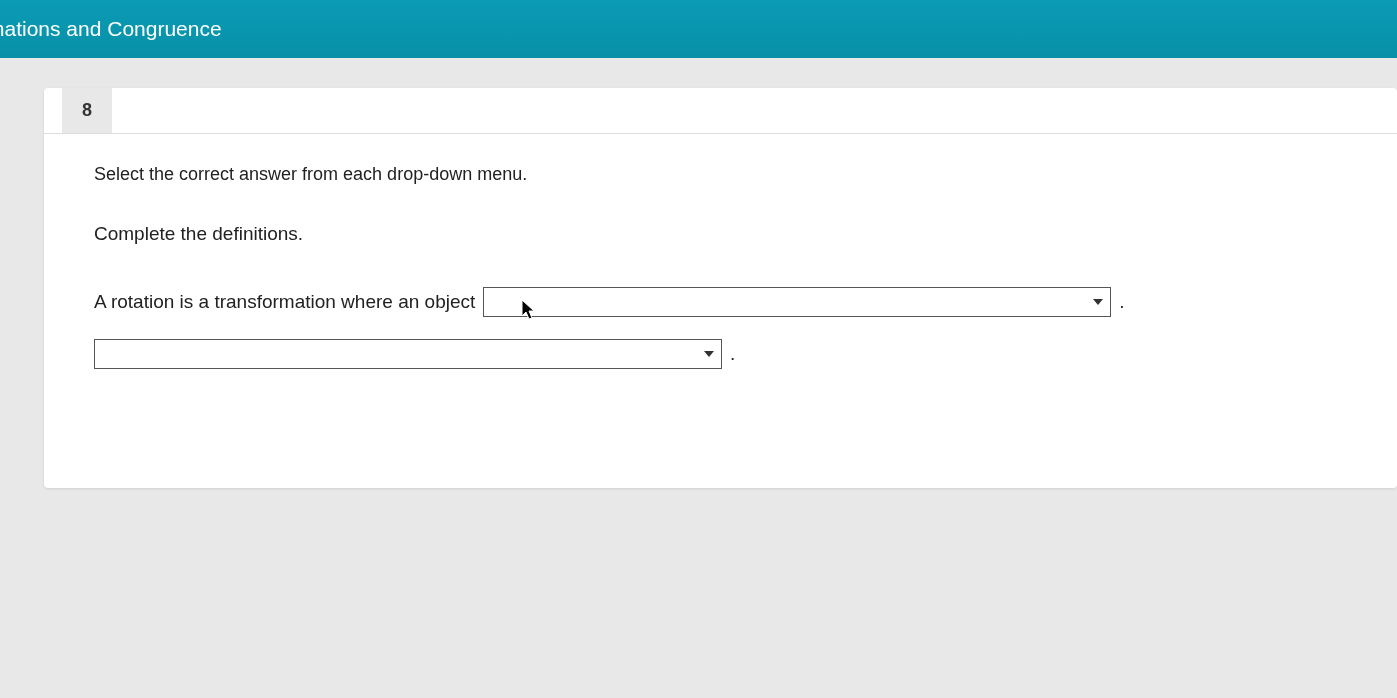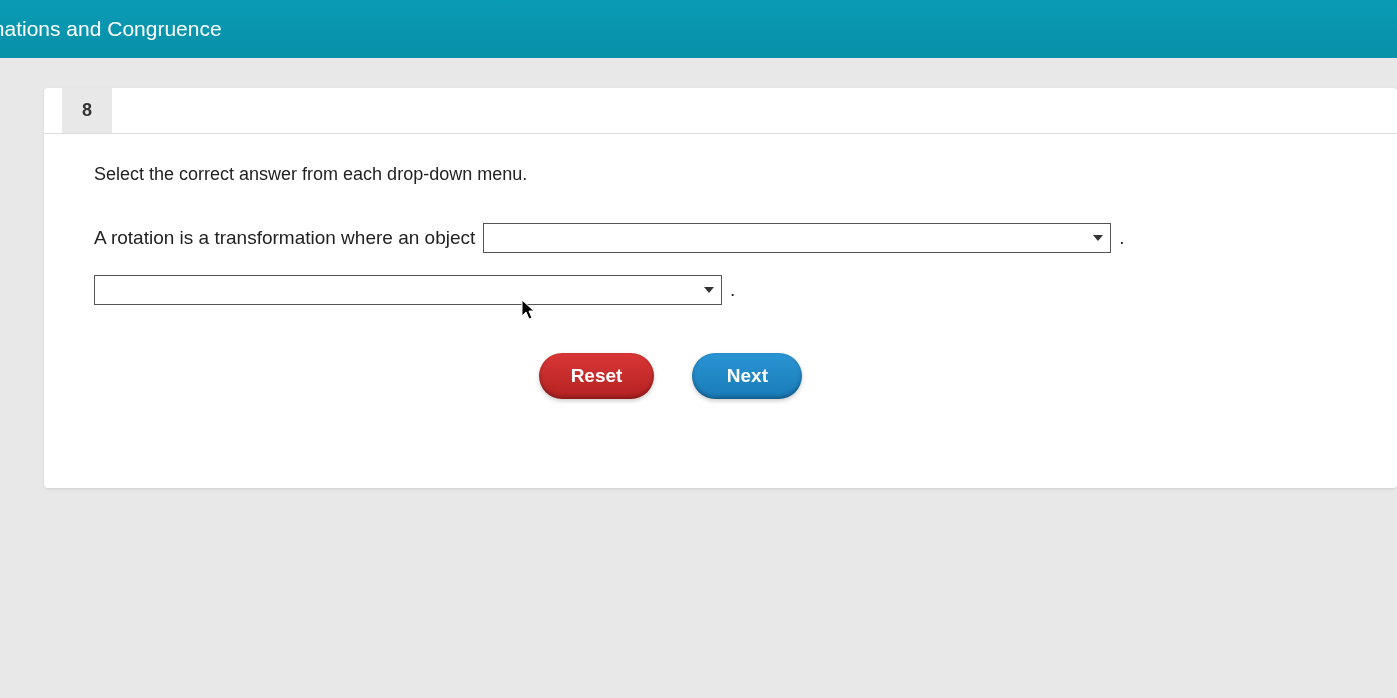--- a/index.html
+++ b/index.html
@@ -153,43 +153,40 @@
   <span>rmations and Congruence</span>
 </div>
 
 <div class="content-wrapper">
   <div class="question-card">
     <div class="question-number-row">
       <div class="question-number">8</div>
     </div>
     <div class="question-body">
       <p class="instruction">Select the correct answer from each drop-down menu.</p>
+      <p class="sub-instruction">Complete the definitions.</p>
 
       <div class="definition-row">
         <span class="definition-text">A rotation is a transformation where an object</span>
         <span class="dropdown-wrap">
           <select class="dropdown dropdown-1" value="">
             <option></option>
           </select>
         </span>
         <span class="period">.</span>
       </div>
 
       <div class="definition-row">
         <span class="dropdown-wrap">
           <select class="dropdown dropdown-2" value="">
             <option></option>
           </select>
         </span>
         <span class="period">.</span>
       </div>
 
-      <div class="buttons-row">
-        <button class="btn btn-reset">Reset</button>
-        <button class="btn btn-next">Next</button>
-      </div>
     </div>
   </div>
 </div>
 
 <svg class="cursor-icon" width="18" height="24" viewBox="0 0 18 24">
   <path d="M 2 2 L 2 18 L 6 14 L 9 21 L 12 20 L 9 13 L 14 13 Z" fill="#000" stroke="#fff" stroke-width="1"></path>
 </svg>
 
 </body></html>

